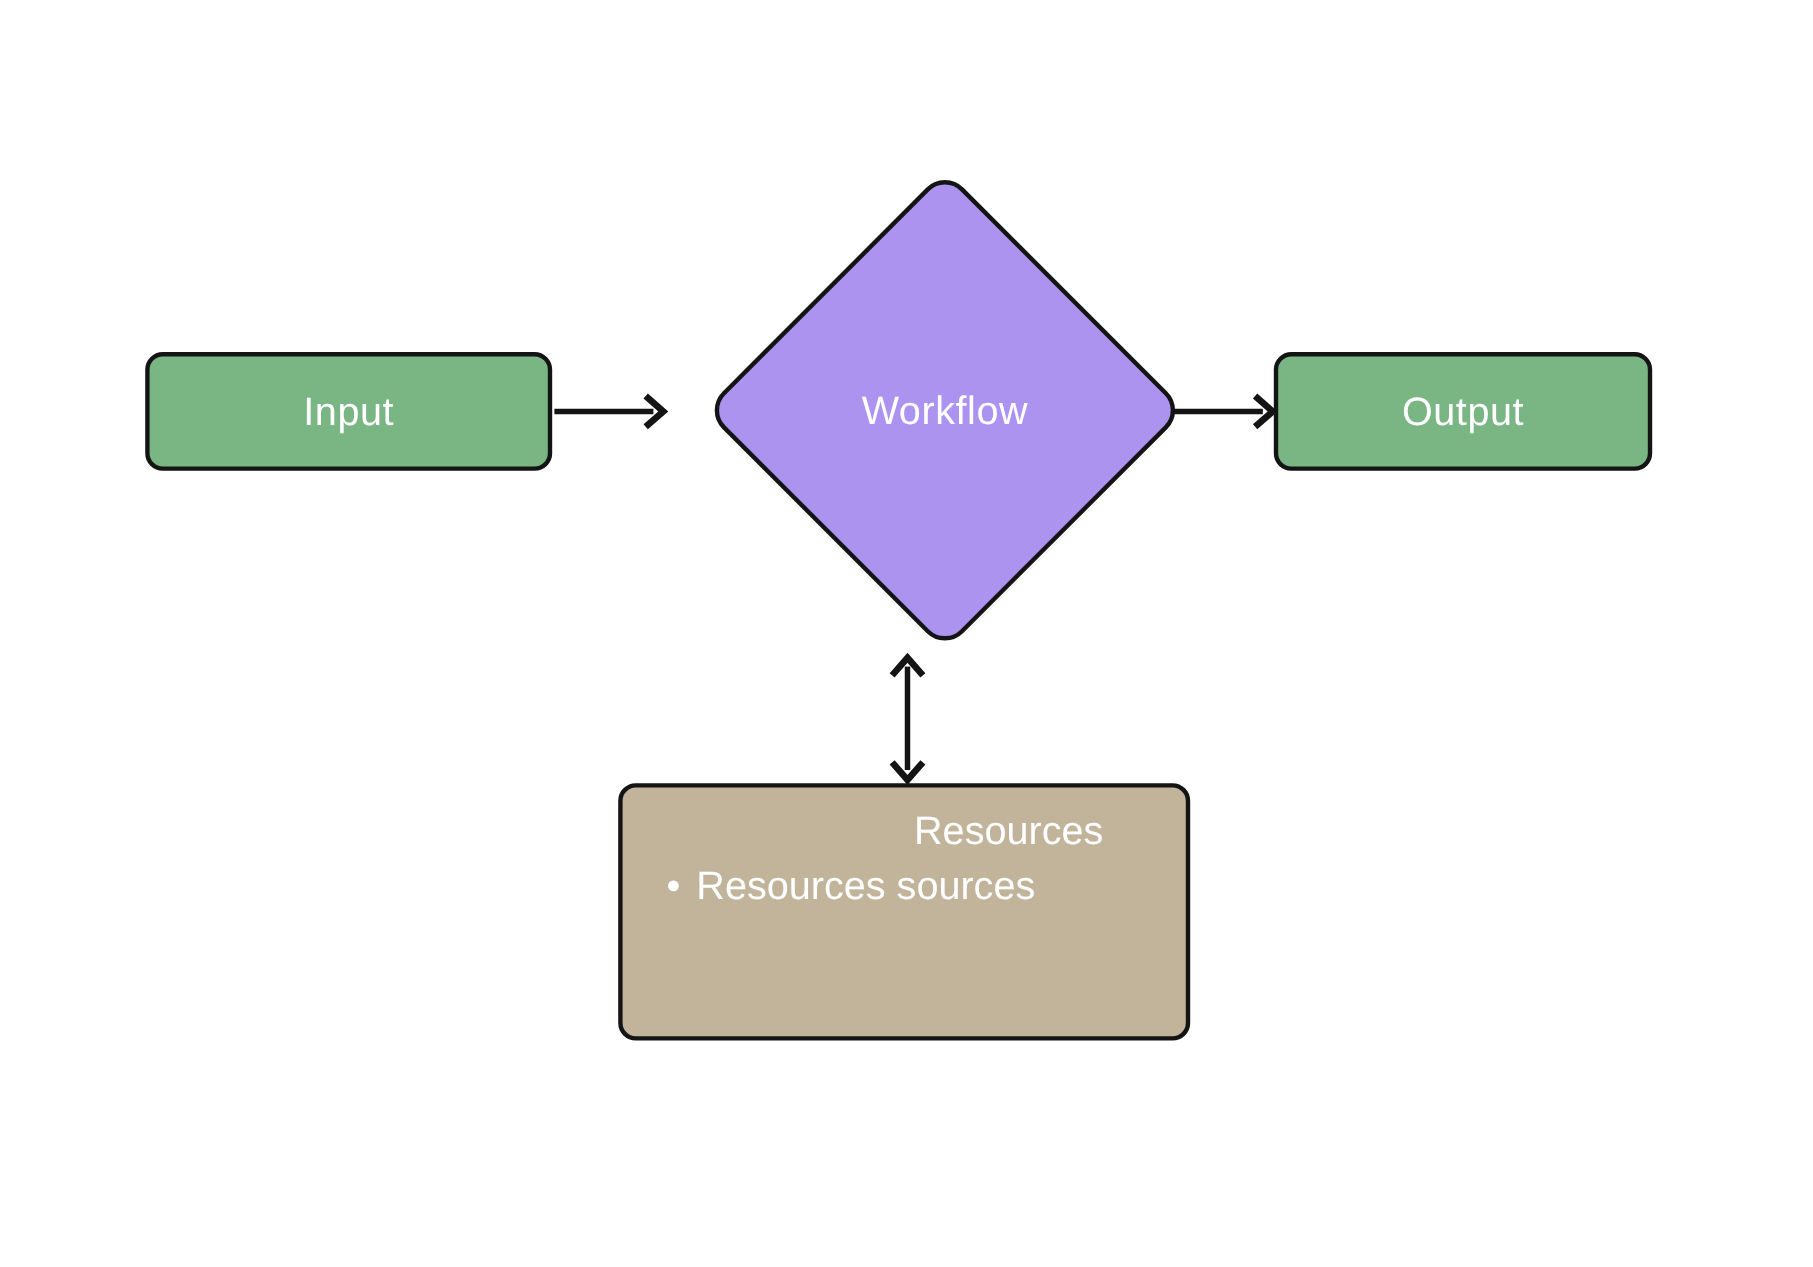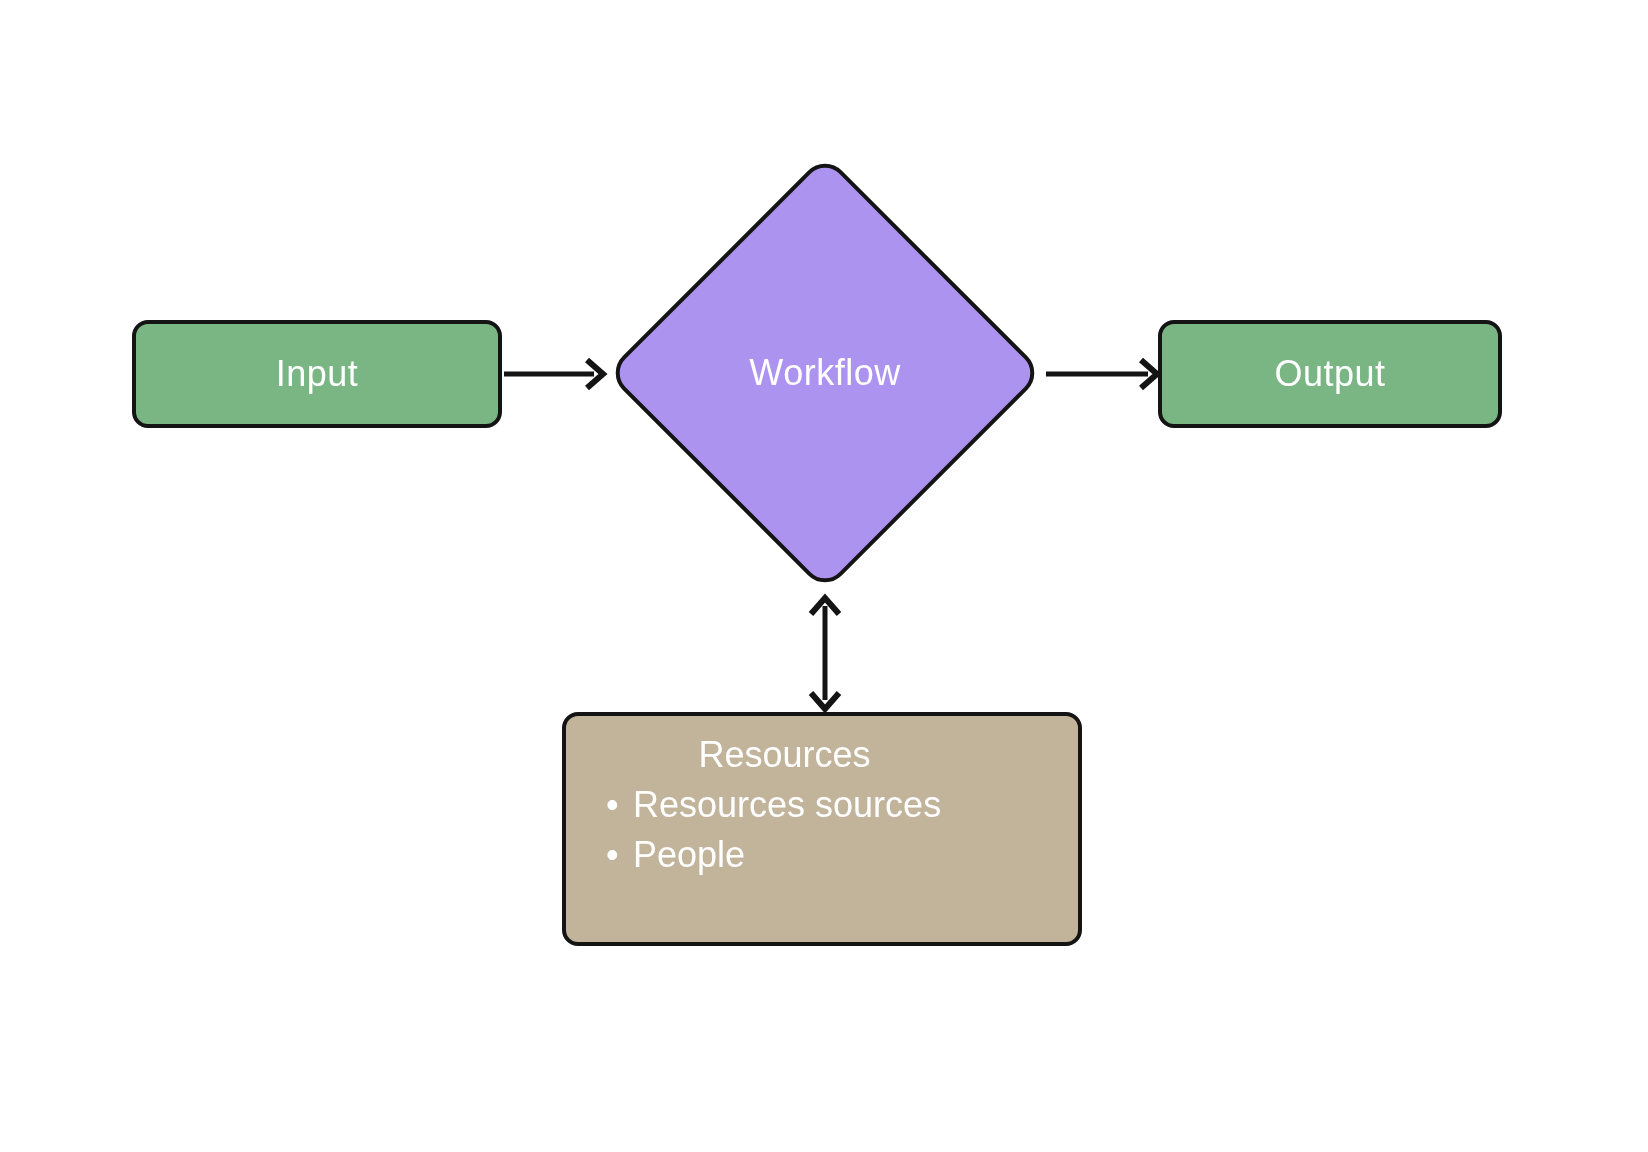--- a/index.html
+++ b/index.html
@@ -40,21 +40,21 @@
     font-weight: 400;
     letter-spacing: 0.5px;
     white-space: nowrap;
   }
   .node-input   { left: 132px;  top: 320px; width: 370px; height: 108px; }
   .node-output  { left: 1158px; top: 320px; width: 344px; height: 108px; }
 
   
   .diamond-wrap {
     position: absolute;
-    left: 606px;
+    left: 640px;
     top: 153px;
     width: 438px;
     height: 440px;
     z-index: 2;
     text-align: center;
   }
   .diamond-shape {
     position: absolute;
     left: 50%;
     top: 50%;
@@ -81,21 +81,21 @@
     height: 234px;
     flex-direction: column;
     align-items: stretch;
     justify-content: flex-start;
     padding-top: 14px;
   }
   .resources-title {
     color: #ffffff;
     font-size: 36px;
     line-height: 50px;
-    text-align: center;
+    text-align: right;
     padding-right: 75px;
   }
   .resources-list {
     list-style: none;
     margin: 0;
     padding: 0;
   }
   .resources-list li {
     position: relative;
     color: #ffffff;
@@ -147,17 +147,16 @@
   </div>
 
   <div class="node node-output" style="background-color: rgb(122, 181, 132);">
     <span class="node-label">Output</span>
   </div>
 
   <div class="node node-resources" style="background-color: rgb(193, 180, 155);">
     <div class="resources-title">Resources</div>
     <ul class="resources-list">
       <li>Resources sources</li>
-      <li>People</li>
     </ul>
   </div>
 
 </div>
 
 </body></html>

